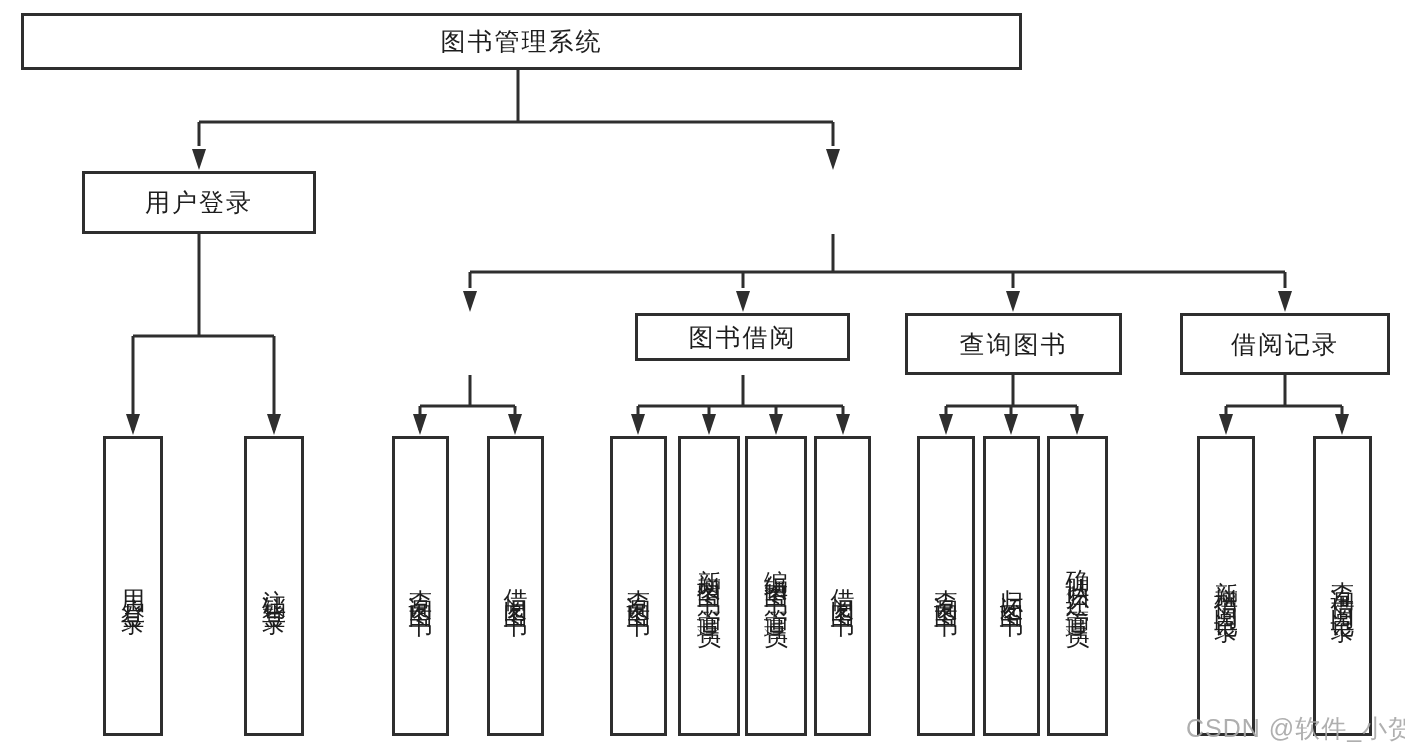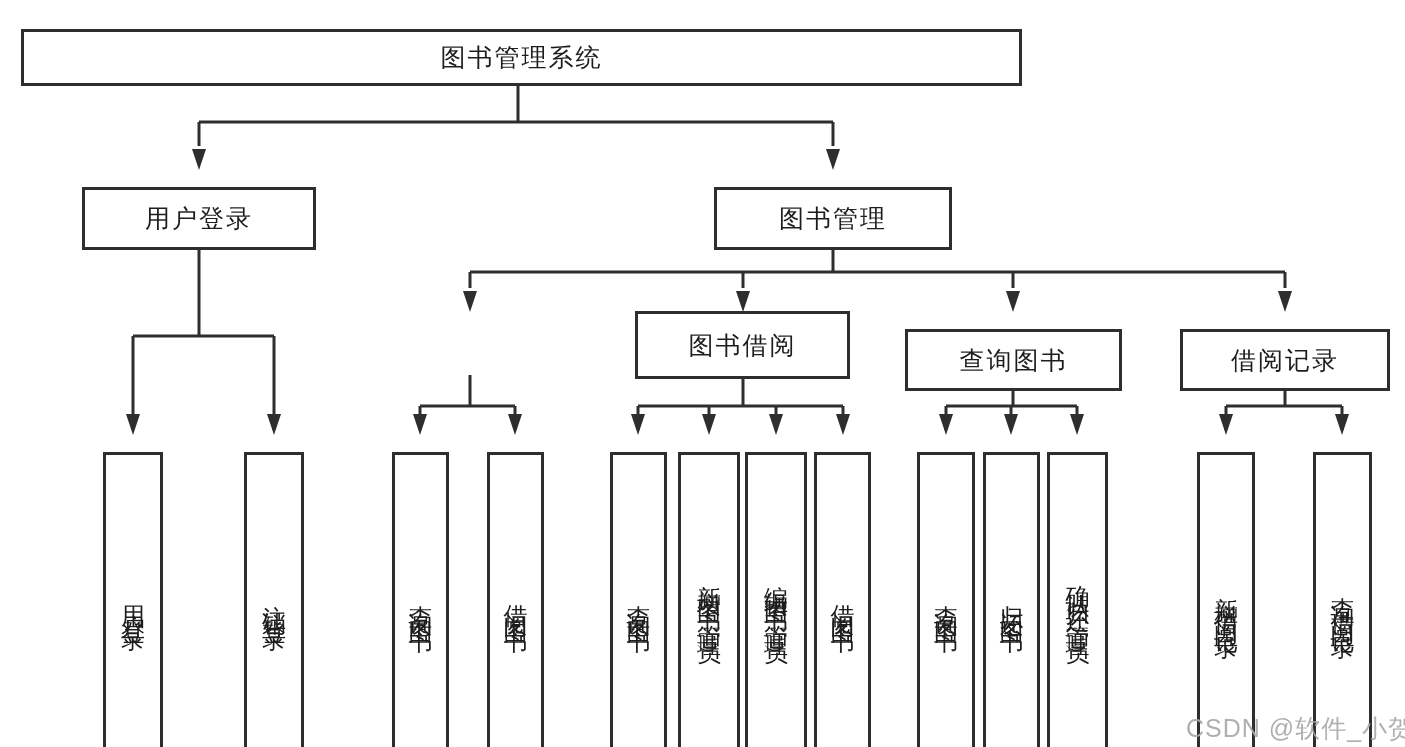--- a/index.html
+++ b/index.html
@@ -3,21 +3,21 @@
 <meta charset="utf-8">
 <style>
   html,body{margin:0;padding:0;background:#fff;}
   #canvas{
     position:relative;width:1405px;height:747px;background:#fff;overflow:hidden;
     font-family:"Liberation Sans","DejaVu Sans",sans-serif;color:#1d1d1d;
   }
   #wires{position:absolute;left:0;top:0;width:1405px;height:747px;}
   .node{
     position:absolute;box-sizing:border-box;border:3px solid #2e2e2e;background:#fff;
-    display:flex;align-items:center;justify-content:center;margin-top:16px;
+    display:flex;align-items:center;justify-content:center;
   }
   .node.h span{font-size:25px;letter-spacing:2px;white-space:nowrap;}
   .node.v span{
     writing-mode:vertical-rl;text-orientation:mixed;
     font-size:24px;letter-spacing:8px;line-height:1;max-height:288px;
   }
   #watermark{
     position:absolute;left:1186px;top:712px;font-size:25px;letter-spacing:1px;
     color:#a9a9a9;opacity:.92;white-space:nowrap;z-index:5;
   }
@@ -67,25 +67,22 @@
     </g>
   </svg>
 
   <div class="node h" style="left:21px;top:13px;width:1001px;height:57px">
     <span>图书管理系统</span>
   </div>
 
   <div class="node h" style="left:82px;top:171px;width:234px;height:63px">
     <span>用户登录</span>
   </div>
-  <div class="node h" style="left:714px;top:171px;width:238px;height:63px">
-    <span>图书管理</span>
-  </div>
 
-  <div class="node h" style="left:635px;top:295px;width:215px;height:68px">
+  <div class="node h" style="left:635px;top:313px;width:215px;height:48px">
     <span>图书借阅</span>
   </div>
   <div class="node h" style="left:905px;top:313px;width:217px;height:62px">
     <span>查询图书</span>
   </div>
   <div class="node h" style="left:1180px;top:313px;width:210px;height:62px">
     <span>借阅记录</span>
   </div>
 
   <div class="node v" style="left:103px;top:436px;width:60px;height:300px">

